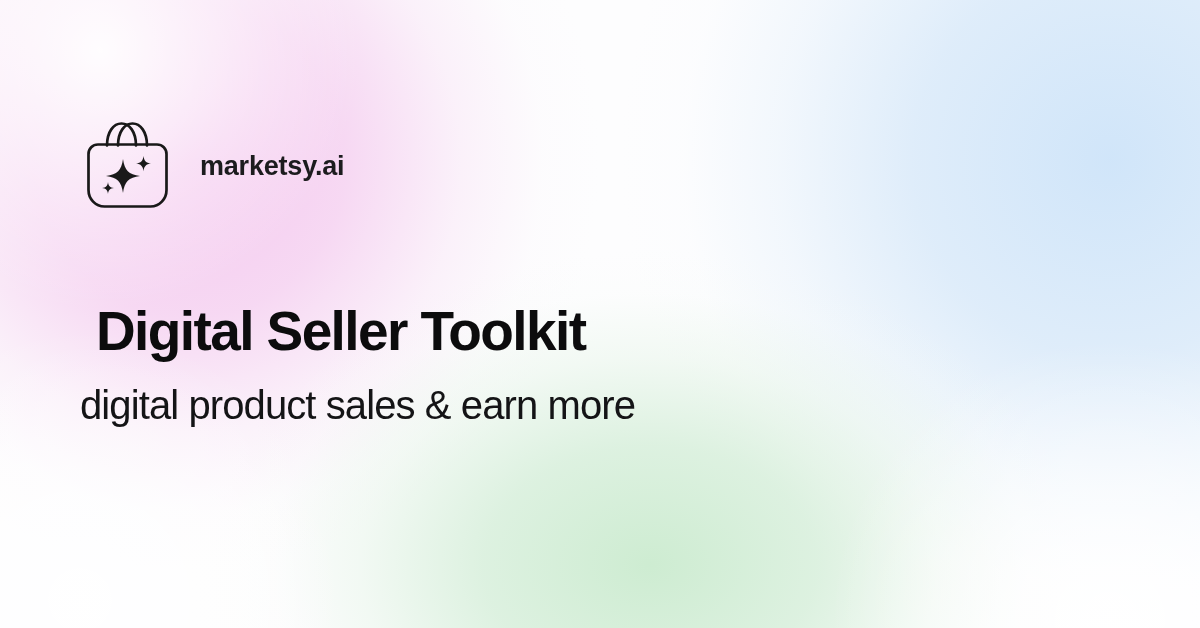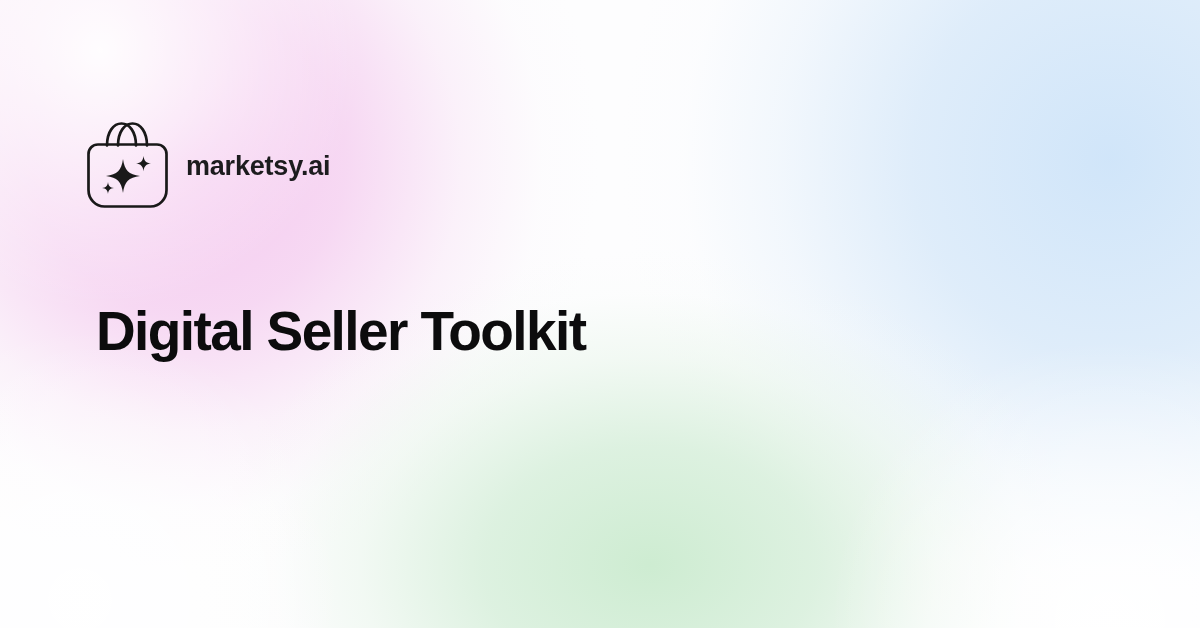--- a/index.html
+++ b/index.html
@@ -100,21 +100,21 @@
     z-index: 5;
     padding: 0;
   }
 
   #brand-row {
     position: absolute;
     left: 80px;
     top: 118px;
     display: flex;
     align-items: center;
-    gap: 18px;
+    gap: 32px;
   }
   #bag-icon {
     display: block;
     width: 88px;
     height: 92px;
   }
   #wordmark {
     font-size: 27px;
     font-weight: 700;
     letter-spacing: -0.2px;
@@ -185,16 +185,17 @@
           <path d="M28 64 C28.5 68.1 29.9 69.5 34 70 C29.9 70.5 28.5 71.9 28 76
                    C27.5 71.9 26.1 70.5 22 70 C26.1 69.5 27.5 68.1 28 64 Z" fill="#191919"></path>
         </svg>
       </span>
       <span id="wordmark">marketsy.ai</span>
     </div>
 
     <h1 id="headline">Digital Seller Toolkit</h1>
 
     <div id="subhead">
+      <span class="sub-line">digital product sales &amp; earn more</span>
     </div>
 
   </div>
 </div>
 
 </body></html>

